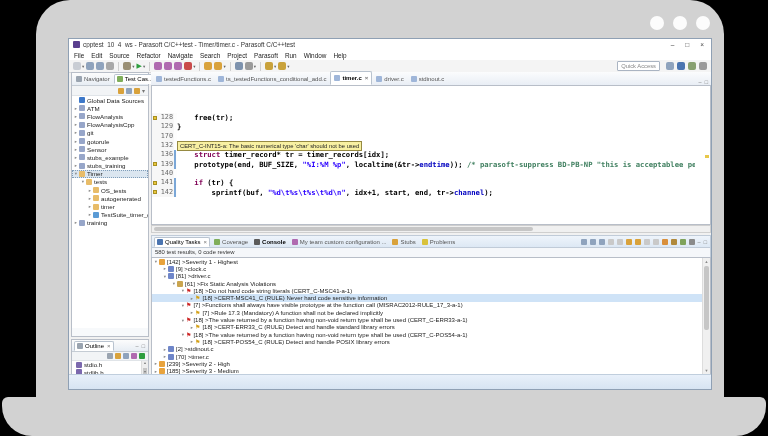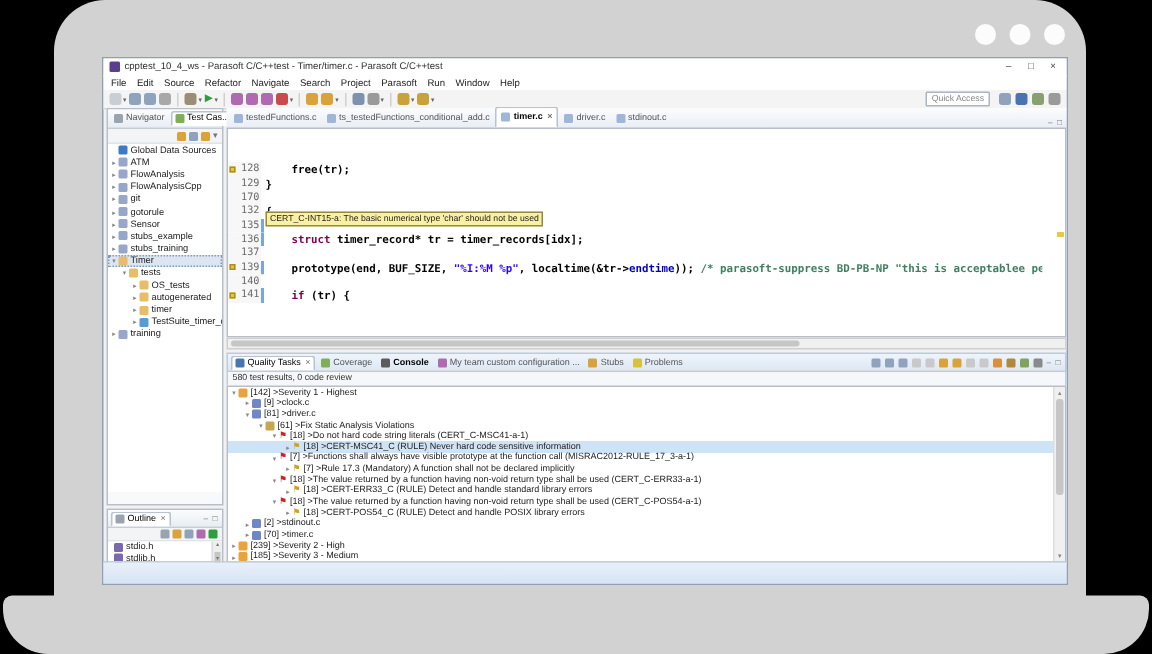--- a/index.html
+++ b/index.html
@@ -384,53 +384,47 @@
             <span class="lcode"></span>
           </div>
           <div class="cline">
             <span class="lmark"></span>
             <span class="lnum">132</span>
             <span class="lbar"></span>
             <span class="lcode"><span class="seg-p">{</span></span>
           </div>
           <div class="cline">
             <span class="lmark"></span>
-            <span class="lnum">135</span>
-            <span class="lbar chg"></span>
-            <span class="lcode"></span>
-          </div>
-          <div class="cline">
-            <span class="lmark"></span>
             <span class="lnum">136</span>
             <span class="lbar chg"></span>
             <span class="lcode"><span class="seg-p">    </span><span class="seg-k">struct</span><span class="seg-p"> timer_record* tr = timer_records[idx];</span></span>
-          </div>
-          <div class="cline">
-            <span class="lmark"></span>
-            <span class="lnum">137</span>
-            <span class="lbar"></span>
-            <span class="lcode"></span>
           </div>
           <div class="cline">
             <span class="lmark warn"></span>
             <span class="lnum">139</span>
             <span class="lbar chg"></span>
             <span class="lcode"><span class="seg-p">    prototype(end, BUF_SIZE, </span><span class="seg-s">"%I:%M %p"</span><span class="seg-p">, localtime(&amp;tr-&gt;</span><span class="seg-f">endtime</span><span class="seg-p">)); </span><span class="seg-c">/* parasoft-suppress BD-PB-NP "this is acceptablee pe</span></span>
           </div>
           <div class="cline">
             <span class="lmark"></span>
             <span class="lnum">140</span>
             <span class="lbar"></span>
             <span class="lcode"></span>
           </div>
           <div class="cline">
             <span class="lmark warn"></span>
             <span class="lnum">141</span>
             <span class="lbar chg"></span>
             <span class="lcode"><span class="seg-p">    </span><span class="seg-k">if</span><span class="seg-p"> (tr) {</span></span>
+          </div>
+          <div class="cline">
+            <span class="lmark warn"></span>
+            <span class="lnum">142</span>
+            <span class="lbar chg"></span>
+            <span class="lcode"><span class="seg-p">        sprintf(buf, </span><span class="seg-s">"%d\t%s\t%s\t%d\n"</span><span class="seg-p">, idx+1, start, end, tr-&gt;</span><span class="seg-f">channel</span><span class="seg-p">);</span></span>
           </div>
         </div>
       <div class="vscroll">
           <div class="vthumb"></div>
         </div>
       <div class="ruler" id="overview-ruler">
           <span class="rmark" style="top: 2%;"></span>
           <span class="rmark" style="top: 5%;"></span>
           <span class="rmark" style="top: 8%;"></span>
           <span class="rmark" style="top: 11%;"></span>

